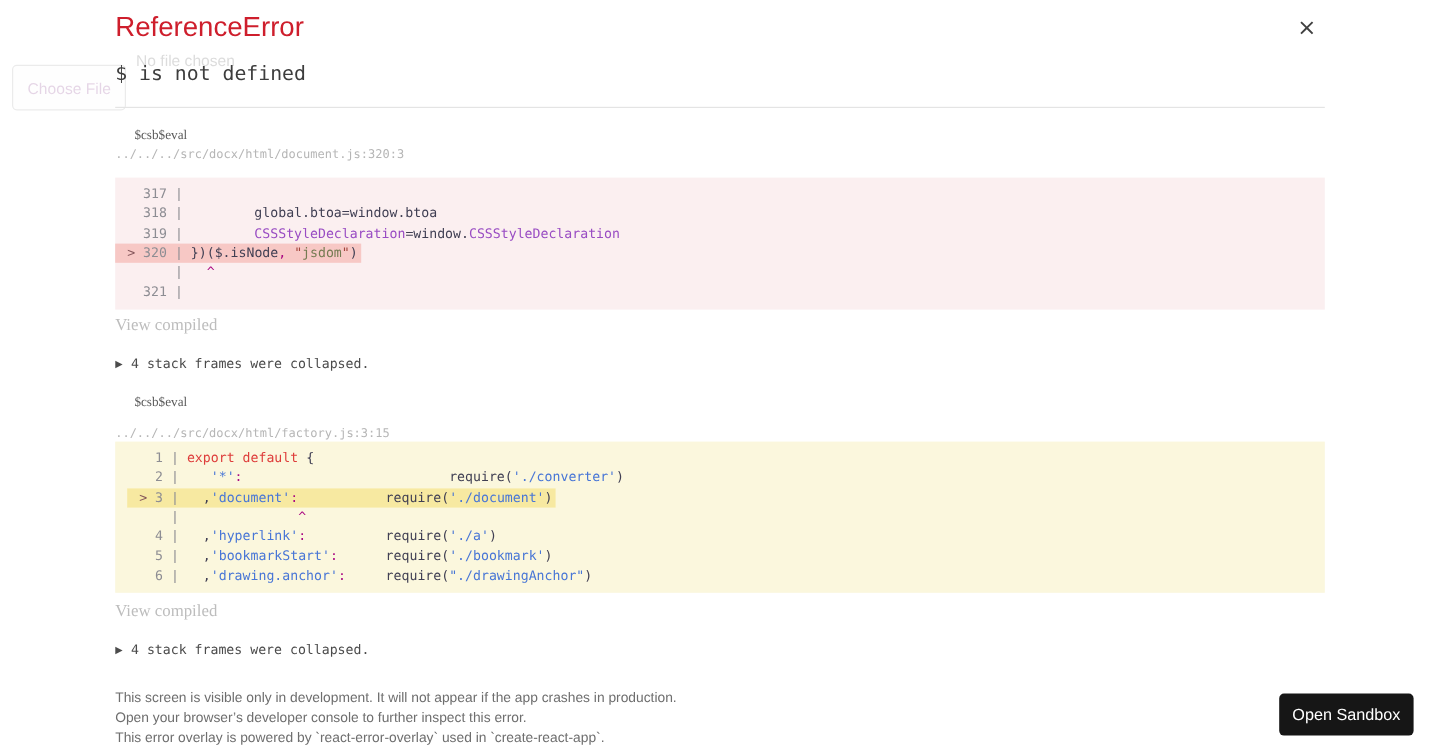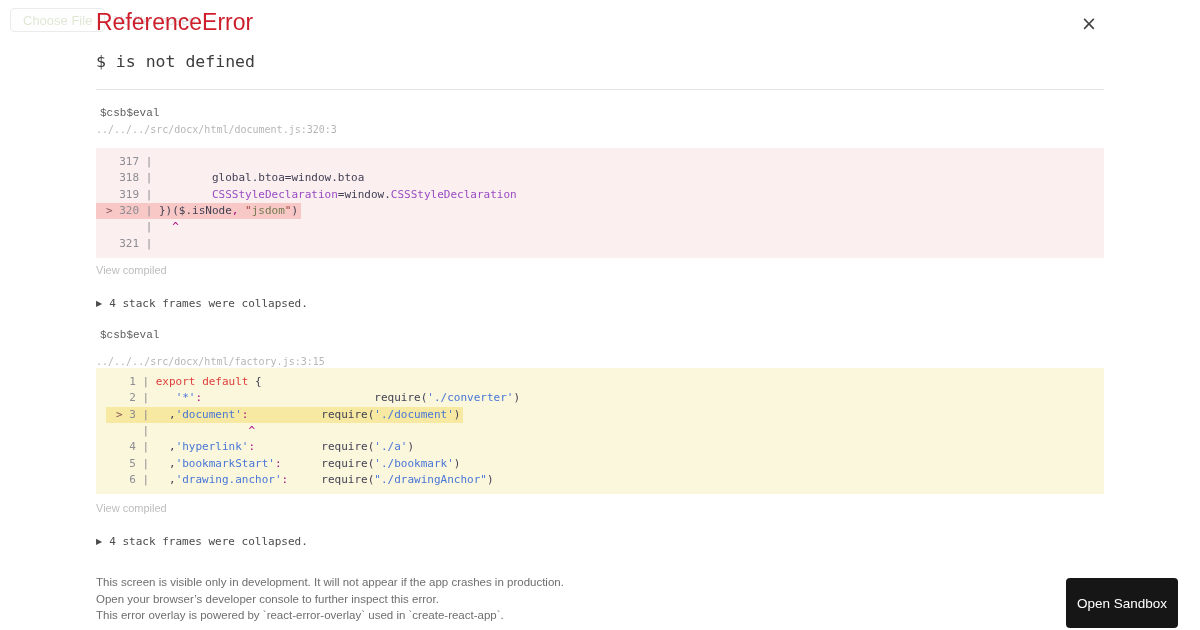--- a/index.html
+++ b/index.html
@@ -1,37 +1,37 @@
 <!DOCTYPE html>
 <html><head>
 <meta charset="utf-8">
 <style>
   * { margin:0; padding:0; box-sizing:border-box; }
   html,body { width:1200px; height:630px; background:#ffffff; overflow:hidden;
               font-family:"Liberation Sans", sans-serif; }
 
   
   .file-row { position:absolute; top:8px; left:10px; display:flex; align-items:center; gap:8px; }
-  .file-btn { height:24px; padding:2px 12px; font-size:13px; color:#4d7c0f;
+  .file-btn { height:38px; padding:2px 12px; font-size:13px; color:#701a75;
               background:#f8f8f8; border:1px solid #8f8f8f; border-radius:4px;
-              font-family:"Liberation Sans", sans-serif; }
+              font-family:"Liberation Sans", sans-serif;margin-top:46px; }
   .file-status { font-size:13px; color:#3c3c3c; }
 
   
   .overlay { position:fixed; inset:0; background:rgba(255,255,255,0.82); }
   .close { position:absolute; top:14px; left:1080px; width:18px; height:18px;
            font-size:19px; line-height:18px; color:#404040; text-align:center; cursor:pointer;
            font-family:"DejaVu Sans", sans-serif; }
   .title { position:absolute; top:9px; left:96px; font-size:23px; font-weight:400;
            color:#ce1e2c; letter-spacing:0px; }
   .msg { position:absolute; top:52px; left:96px; font-family:"DejaVu Sans Mono", monospace;
          font-size:16.5px; color:#3d3d3d; white-space:pre; }
   .divider { position:absolute; top:89px; left:96px; width:1008px; height:1px; background:#e4e4e4; }
 
-  .fn   { position:absolute; left:100px; font-family:Liberation Mono, monospace;
+  .fn   { position:absolute; left:112px; font-family:Liberation Serif, serif;
           font-size:11px; color:#5c5c5c; white-space:pre; }
   .path { position:absolute; left:96px; font-family:"DejaVu Sans Mono", monospace;
           font-size:10px; color:#b6b6b6; white-space:pre; }
   .fn-1   { top:107px; }  .path-1 { top:124px; }
   .fn-2   { top:329px; }  .path-2 { top:356px; }
 
   .code { position:absolute; left:96px; width:1008px; padding:6px 10px;
           font-family:"DejaVu Sans Mono", monospace; font-size:11px; line-height:16.33px;
           white-space:pre; }
   .code-1 { top:148px; }
@@ -43,34 +43,34 @@
   .tk-g  { color:#8d8d93; }   
   .tk-mk { color:#84555a; }   
   .tk-p  { color:#403f53; }   
   .tk-pu { color:#994cc3; }   
   .tk-k  { color:#de3d3b; }   
   .tk-s  { color:#4876d6; }   
   .tk-m  { color:#aa0982; }   
   .tk-q  { color:#a2453c; }   
   .tk-o  { color:#757b52; }   
 
-  .view-compiled { position:absolute; left:96px; font-family:Liberation Sans, sans-serif;
-                   font-size:11px; color:#bdbdbd; cursor:pointer; white-space:pre; }
+  .view-compiled { position:absolute; left:96px; font-family:Liberation Serif, serif;
+                   font-size:14px; color:#bdbdbd; cursor:pointer; white-space:pre; }
   .vc-1 { top:264px; } .vc-2 { top:502px; }
 
   .collapse { position:absolute; left:96px; font-family:"DejaVu Sans Mono", monospace;
               font-size:11px; color:#4b4b4b; cursor:pointer; white-space:pre; }
   .col-1 { top:297px; } .col-2 { top:535px; }
   .tri { display:inline-block; font-size:8px; vertical-align:1px; margin-right:7px; color:#4b4b4b;
          font-family:"DejaVu Sans", sans-serif; }
 
   .footer { position:absolute; left:96px; top:574px; font-size:11.5px; color:#6e6e6e;
             line-height:16.6px; }
 
-  .sandbox-btn { position:absolute; left:1066px; top:578px; width:112px; height:50px;
+  .sandbox-btn { position:absolute; left:1066px; top:578px; width:112px; height:35px;
                  background:#161616; color:#ffffff; border:none; border-radius:4px;
                  font-size:13.5px; font-family:"Liberation Sans", sans-serif; cursor:pointer; }
 </style>
 </head>
 <body>
 
 <div class="file-row">
   <button class="file-btn">Choose File</button>
   <span class="file-status">No file chosen</span>
 </div>

